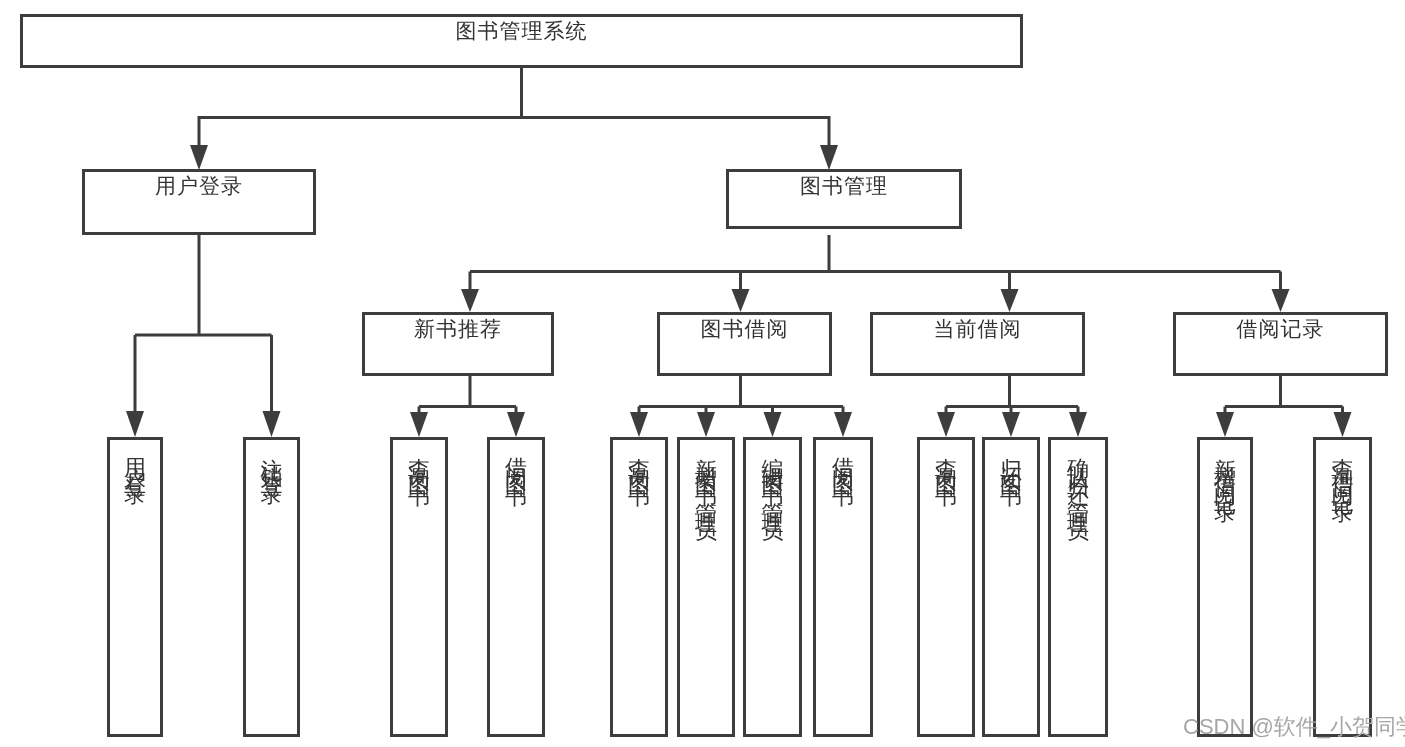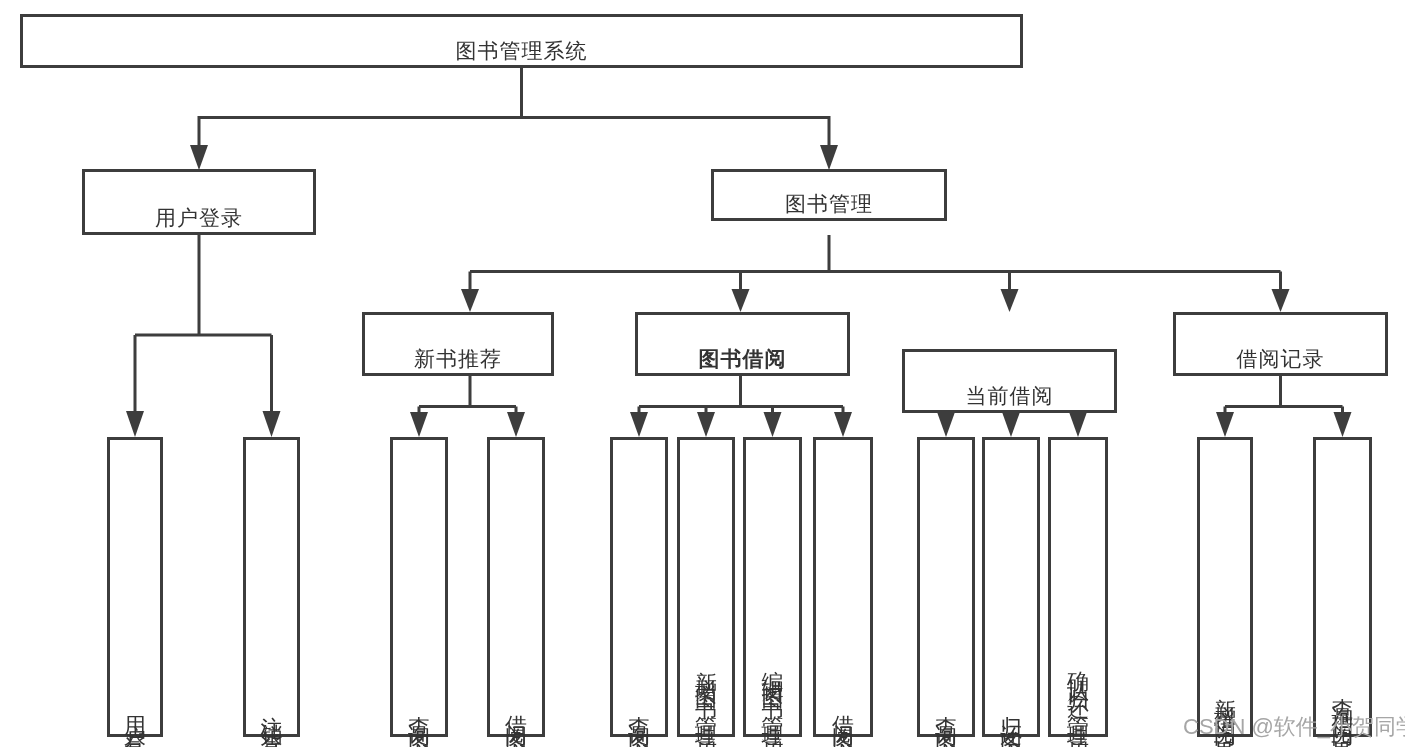--- a/index.html
+++ b/index.html
@@ -18,32 +18,32 @@
     overflow:hidden;
   }
   svg.connectors{position:absolute;left:0;top:0;z-index:1;}
   svg.connectors path{stroke:var(--line);stroke-width:3;fill:none;}
   svg.connectors polygon{fill:var(--line);stroke:none;}
   .box{
     position:absolute;
     box-sizing:border-box;
     background:var(--fill);
     border:3px solid var(--line);
-    display:flex;align-items:flex-end;justify-content:center;
+    display:flex;align-items:flex-start;justify-content:center;
     z-index:2;
     color:var(--text);
   }
   .hbox{font-size:21px;letter-spacing:1px;white-space:nowrap;}
   .root{left:20px;top:14px;width:1003px;height:54px;}
   .l2a{left:82px;top:169px;width:234px;height:66px;}
-  .l2b{left:711px;top:169px;width:236px;height:52px;}
+  .l2b{left:726px;top:169px;width:236px;height:60px;}
   .l3{top:312px;height:64px;}
   .l3a{left:362px;width:192px;}
-  .l3b{left:635px;width:215px;font-weight:bold;}
-  .l3c{left:902px;width:215px;margin-top:37px;}
+  .l3b{left:657px;width:175px;}
+  .l3c{left:870px;width:215px;}
   .l3d{left:1173px;width:215px;}
   .vbox{top:437px;height:300px;}
   .vtext{
     writing-mode:vertical-rl;
     text-orientation:mixed;
     font-size:22px;
     letter-spacing:9px;
     line-height:1;
     color:var(--text);
   }

